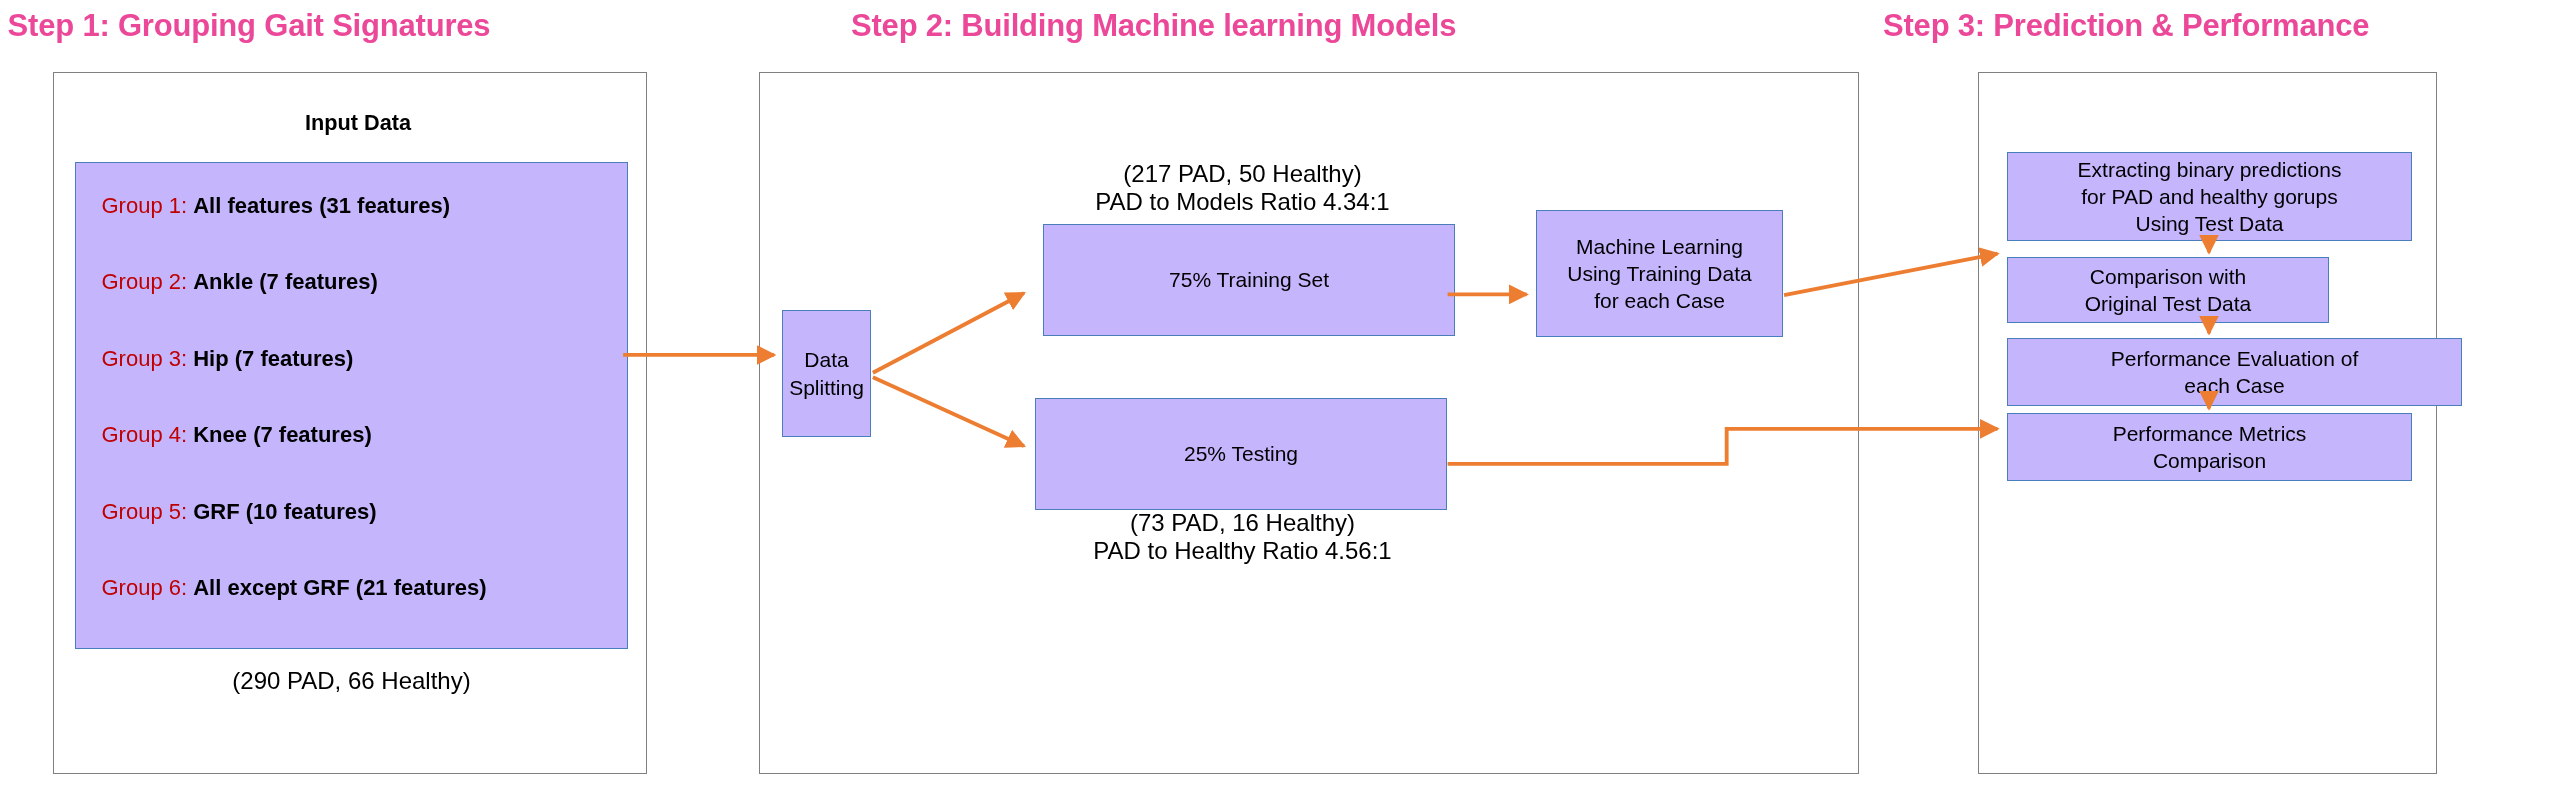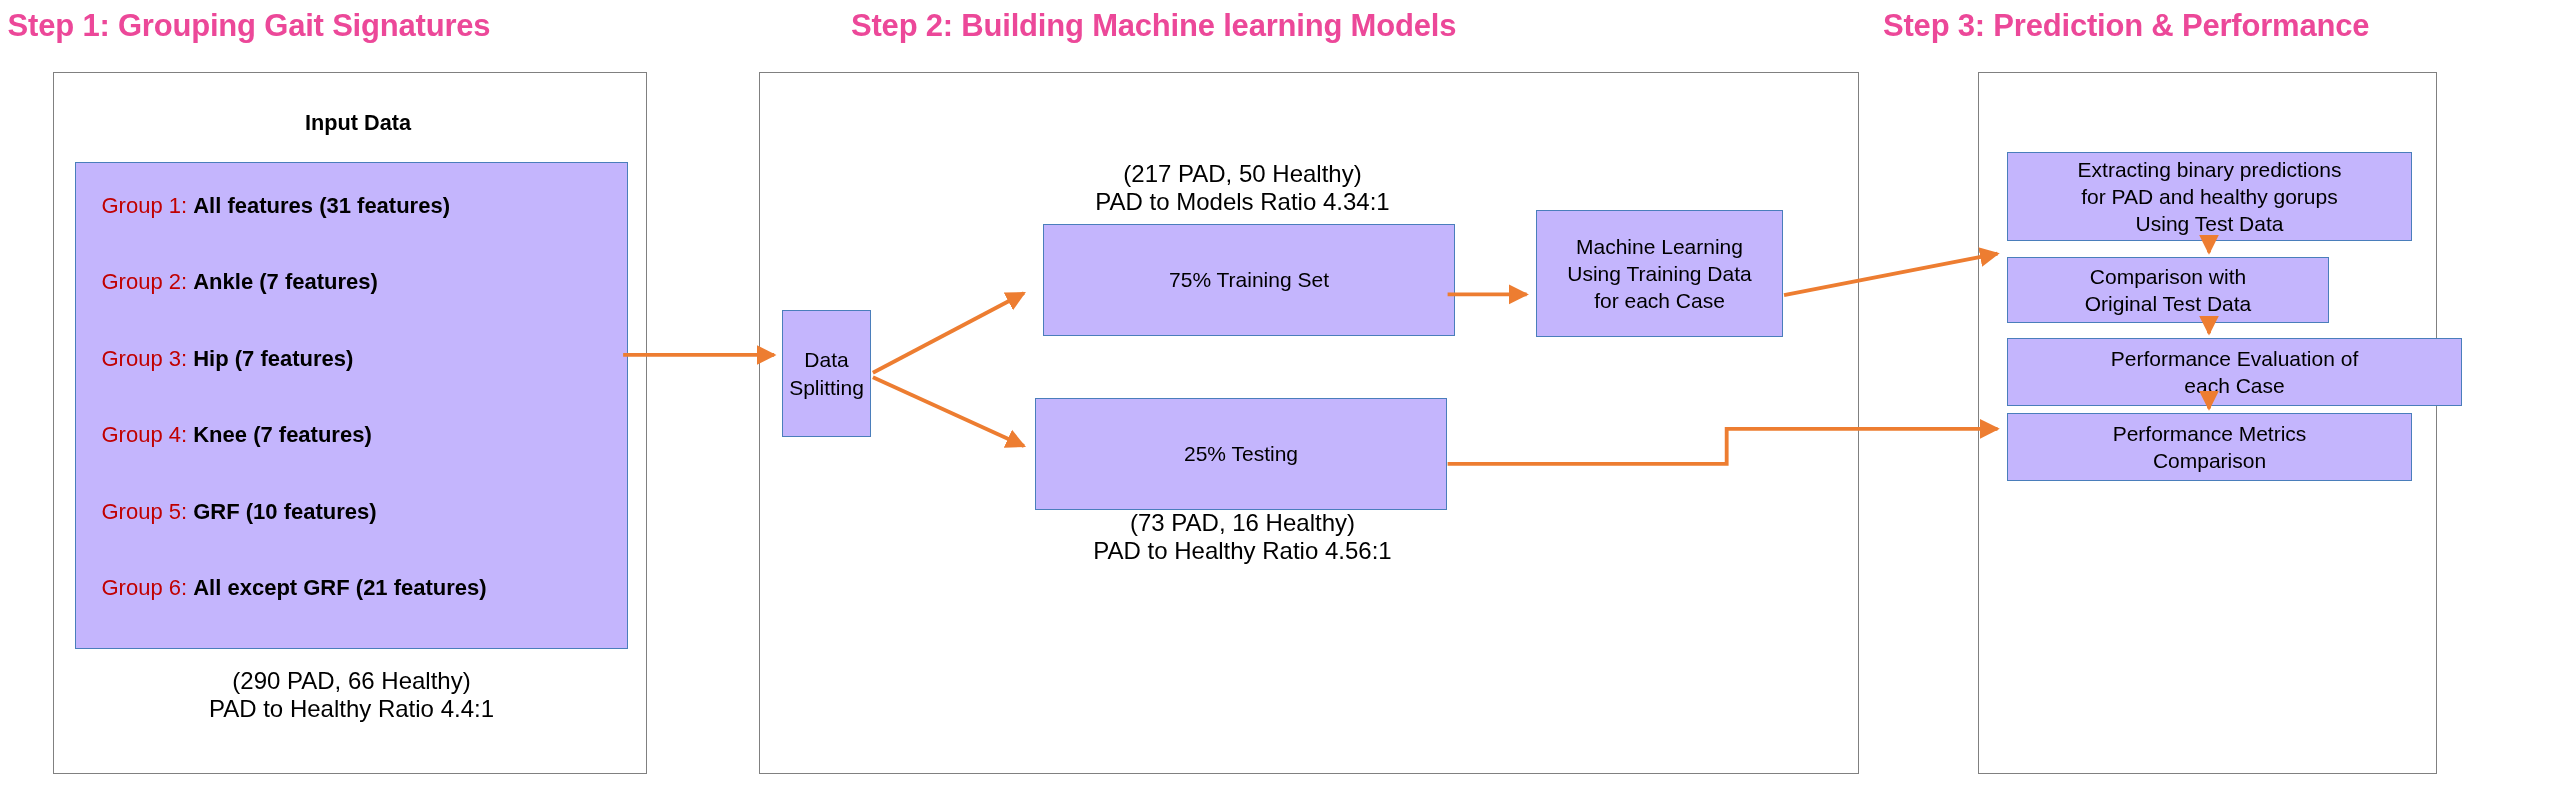--- a/index.html
+++ b/index.html
@@ -151,21 +151,20 @@
       <span class="group-label">Group 5: </span>
       <span class="group-text">GRF (10 features)</span>
     </div>
     <div class="group-row" style="top:411px;">
       <span class="group-label">Group 6: </span>
       <span class="group-text">All except GRF (21 features)</span>
     </div>
   </div>
 
   <div class="caption" id="step1-footer-1" style="left:75px; top:665px; width:553px;">(290 PAD, 66  Healthy)</div>
-  <div class="caption" id="step1-footer-2" style="left:75px; top:693px; width:553px;">PAD to Healthy Ratio 4.4:1</div>
 
   <div class="caption" id="training-caption-1" style="left:994px; top:158px; width:497px;">(217 PAD, 50  Healthy)</div>
   <div class="caption" id="training-caption-2" style="left:994px; top:186px; width:497px;">PAD to Models Ratio 4.34:1</div>
 
   <div class="bbox" id="box-data-splitting">
     <span style="white-space:pre-line;">Data
 Splitting</span>
   </div>
 
   <div class="bbox" id="box-training">

